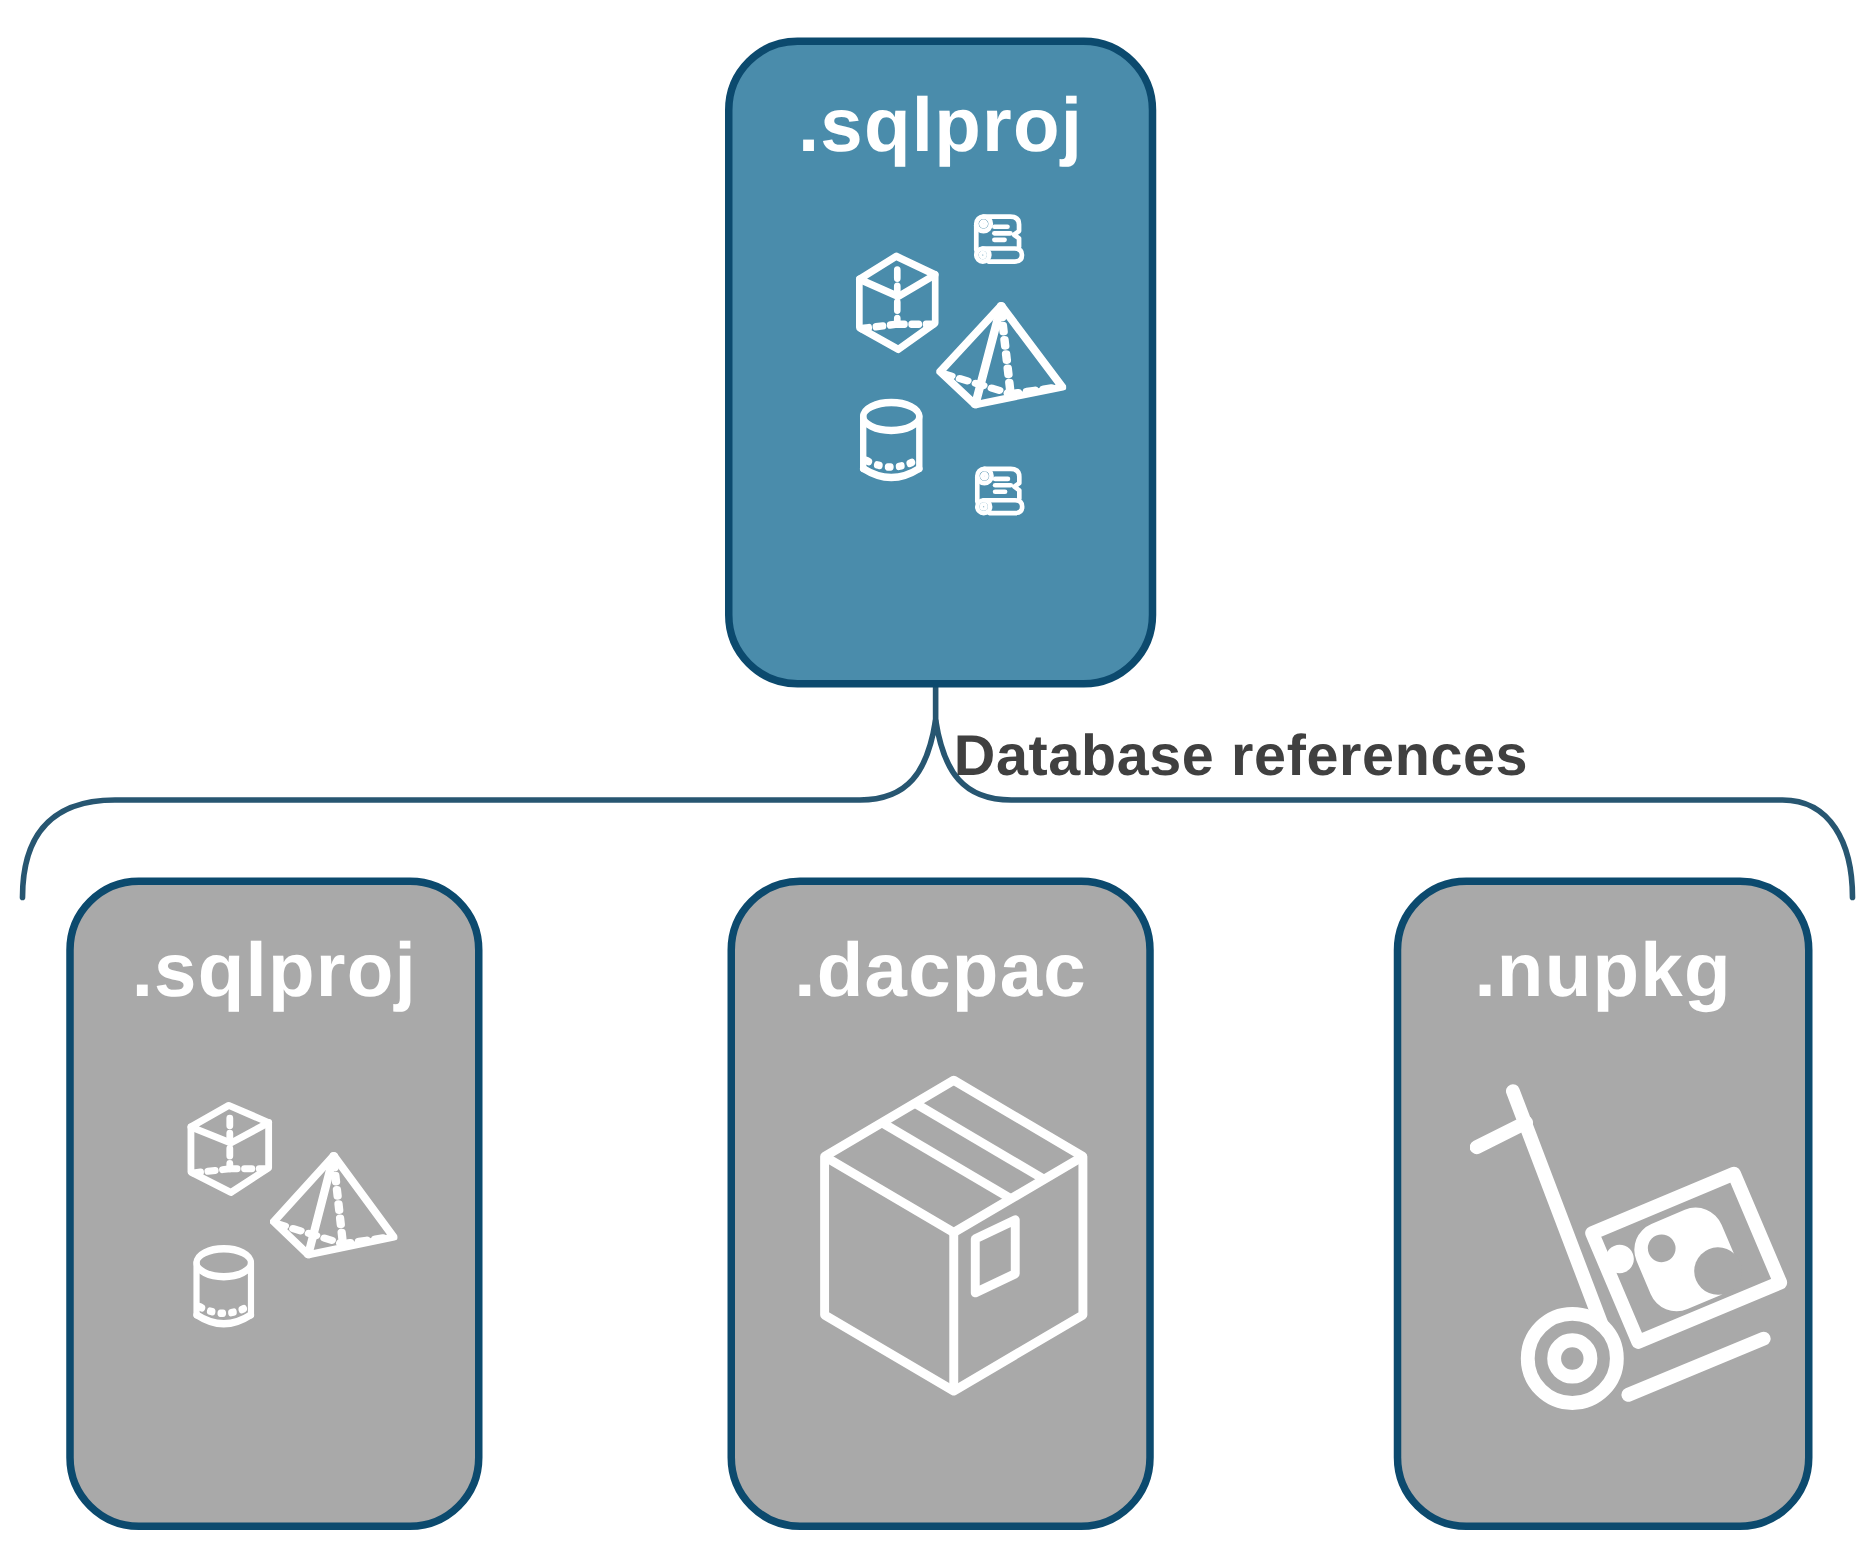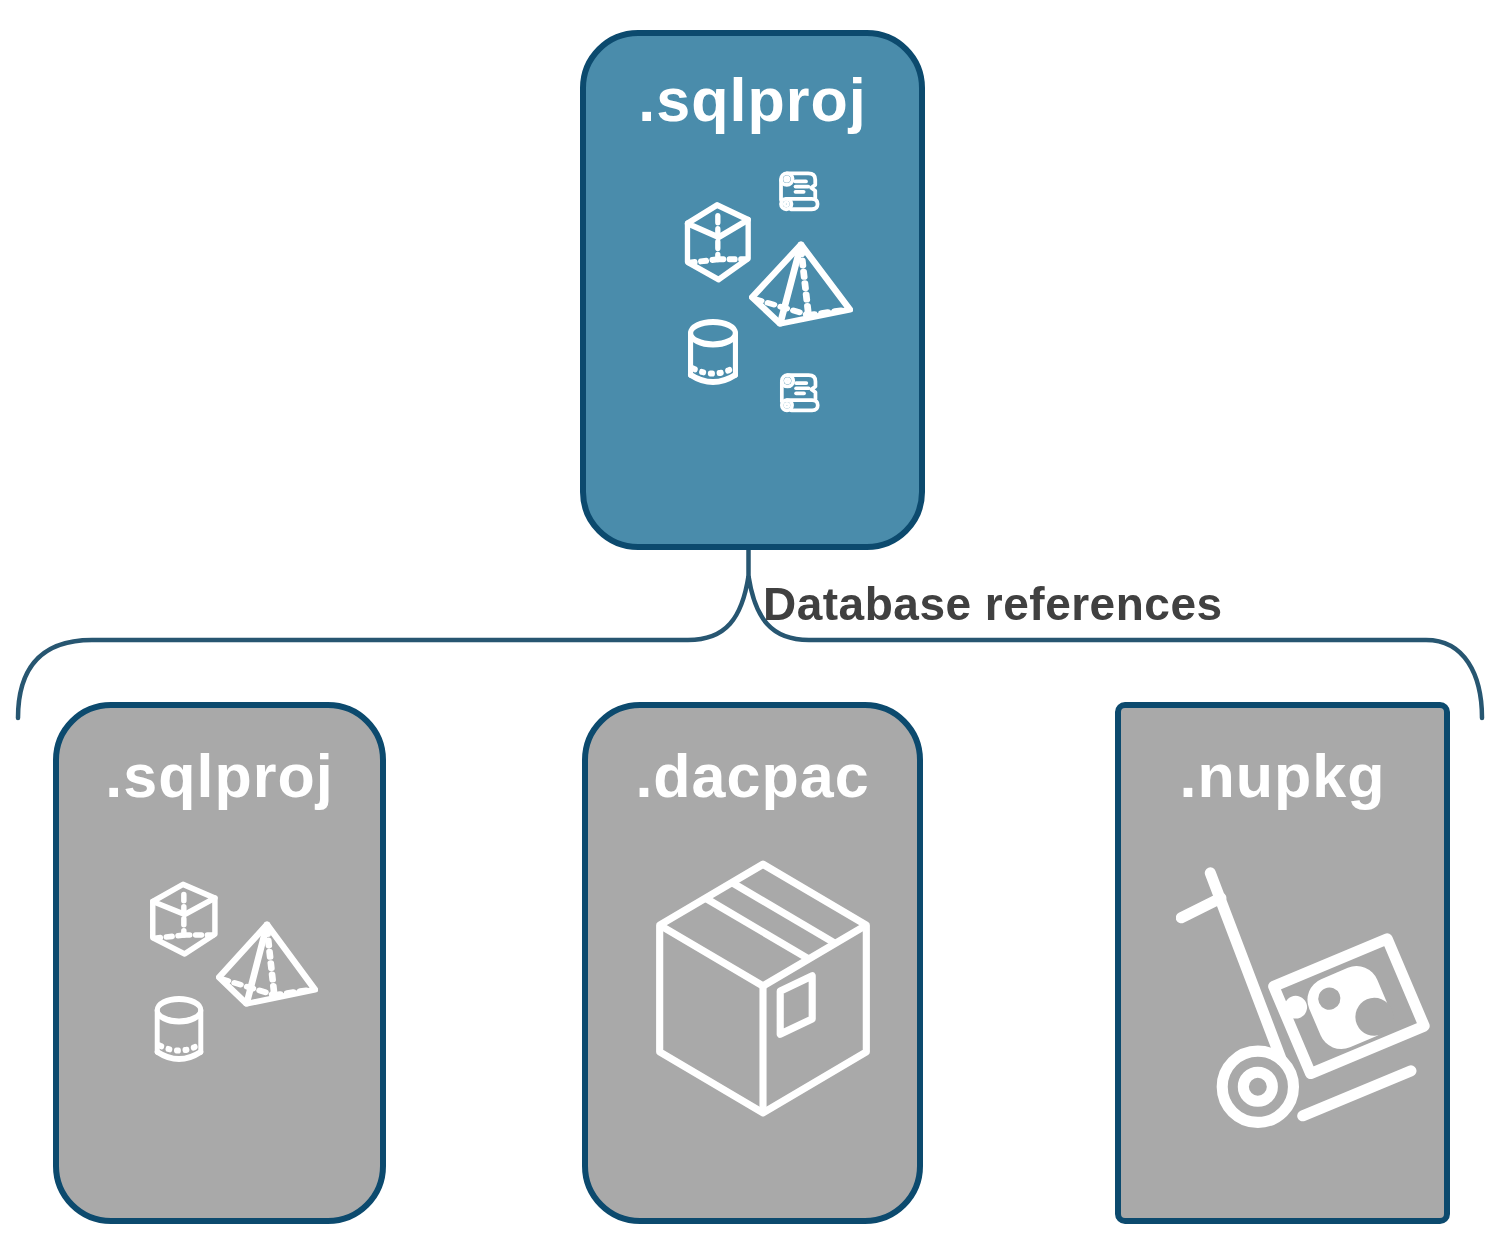--- a/index.html
+++ b/index.html
@@ -14,21 +14,21 @@
   .node {
     position: absolute;
     box-sizing: border-box;
     border: 6px solid #0c4a6e;
     border-radius: 58px;
   }
   .node-root  { left: 580px; top: 30px;  width: 345px; height: 520px; background: #4a8cab; }
   .node-child { top: 702px; height: 522px; background: #a9a9a9; }
   .node-child-1 { left: 53px;   width: 333px; }
   .node-child-2 { left: 582px;  width: 341px; }
-  .node-child-3 { left: 1115px; width: 335px; border-radius: 10px; }
+  .node-child-3 { left: 1115px; width: 335px; }
   .node-title {
     display: block;
     text-align: center;
     margin-top: 34px;
     font-size: 61px;
     font-weight: bold;
     color: #ffffff;
     letter-spacing: 1px;
     line-height: 1.0;
   }

